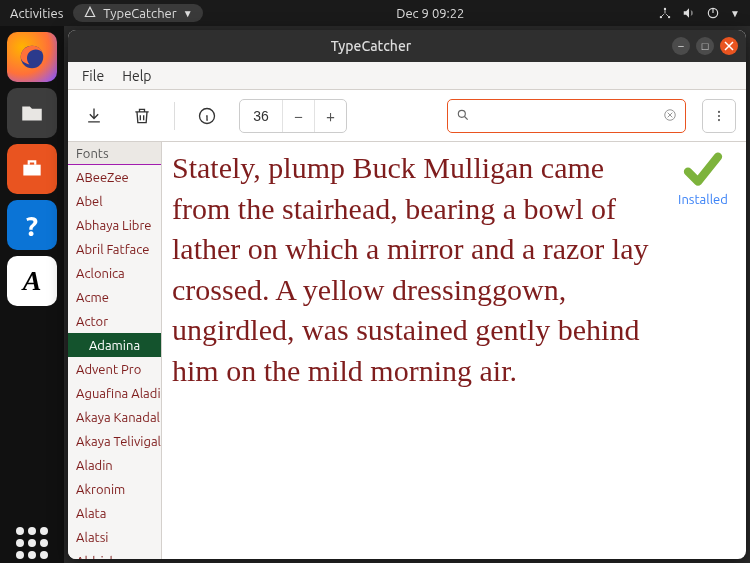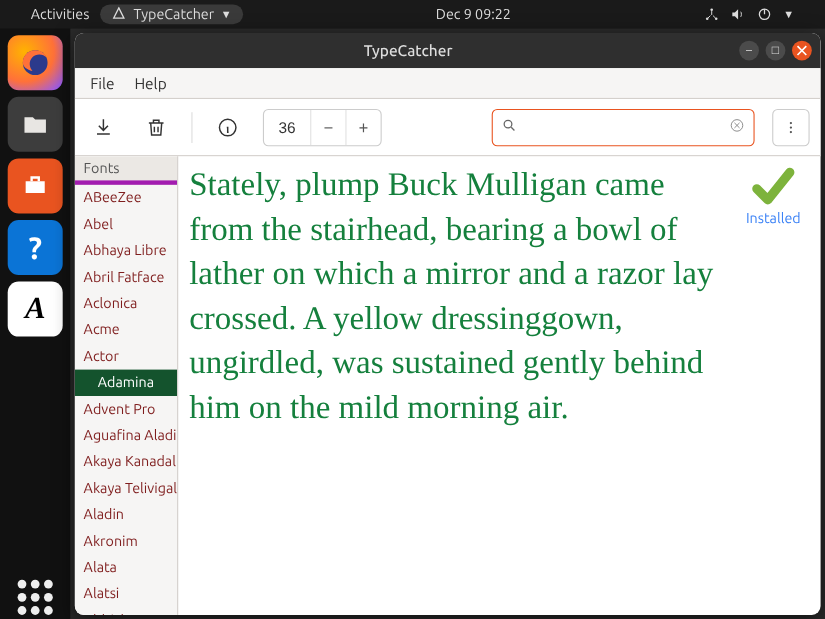--- a/index.html
+++ b/index.html
@@ -1,21 +1,21 @@
 <!DOCTYPE html>
 <html><head>
 <meta charset="utf-8">
 <style>
   * { box-sizing: border-box; margin: 0; padding: 0; }
   html, body { width: 750px; height: 563px; font-family: Ubuntu, "Segoe UI", sans-serif; background: #1e1e1e; overflow: hidden; }
 
   
   .topbar {
     height: 26px; background: #1a1a1a; color: #ddd; font-size: 13px;
-    display: flex; align-items: center; padding: 0 28px; gap: 10px;
+    display: flex; align-items: center; padding: 0 10px; gap: 10px;
   }
   .topbar .spacer { flex: 1; }
   .topbar .app-pill {
     background: #3a3a3a; border-radius: 12px; padding: 2px 10px;
     display: flex; align-items: center; gap: 6px;
   }
   .topbar .icon { display: inline-flex; }
   .caret-down { font-size: 10px; }
 
   
@@ -108,34 +108,34 @@
     display: flex; align-items: center; justify-content: center; color: #555; cursor: pointer;
   }
 
   .content { flex: 1; display: flex; min-height: 0; }
   .sidebar {
     width: 94px; border-right: 1px solid #d4d0cc; background: #f6f5f4;
     display: flex; flex-direction: column; overflow: hidden;
   }
   .sidebar-header {
     font-size: 13px; color: #555; padding: 4px 8px;
-    border-bottom: 4px solid #a21caf; background: #ebe8e4;
+    border-bottom: 1px solid #a21caf; background: #ebe8e4;
   }
   .font-list { flex: 1; overflow: hidden; }
   .font-item {
     font-size: 13px; color: #7f1d1d; padding: 2px 8px;
     white-space: nowrap; overflow: hidden; text-overflow: clip;
     line-height: 20px;
   }
   .font-item.selected { background: #14532d; color: #fff; text-align: center; }
 
   .preview { flex: 1; padding: 6px 16px 10px 10px; position: relative; overflow: hidden; }
   .preview-text {
     font-family: Georgia, "Times New Roman", serif;
-    font-size: 30px; line-height: 1.35; color: #15803d;
+    font-size: 30px; line-height: 1.35; color: #7f1d1d;
     max-width: 480px;
   }
   .installed {
     position: absolute; top: 8px; right: 8px; width: 70px;
     display: flex; flex-direction: column; align-items: center; gap: 2px;
     font-size: 13px; color: #3b82f6;
   }
   .check {
     width: 40px; height: 40px;
   }

